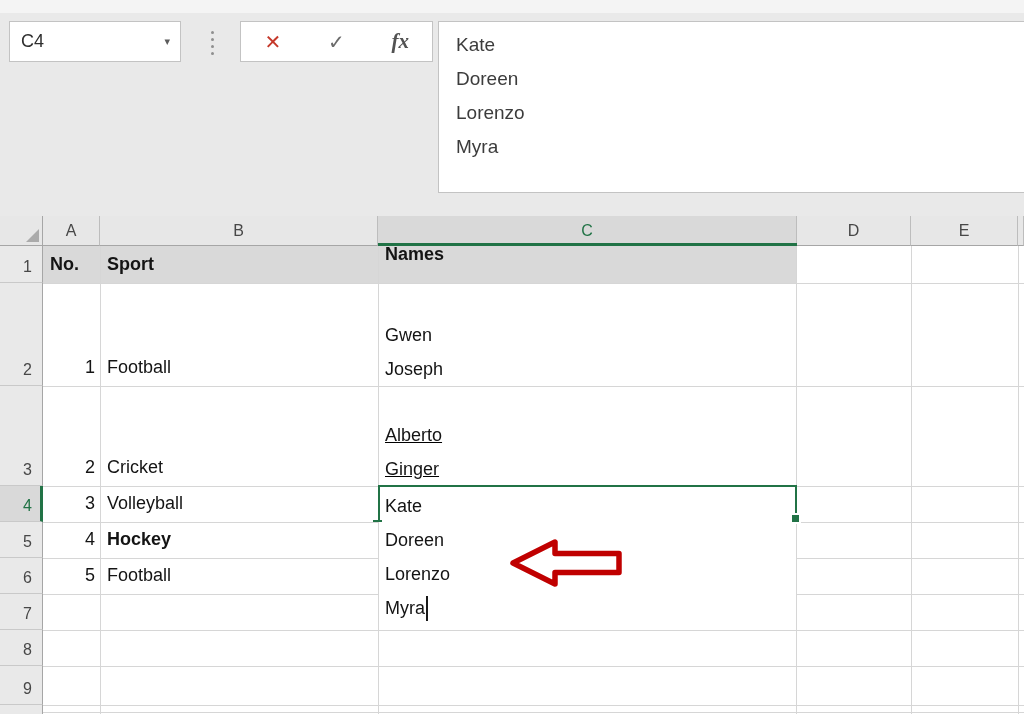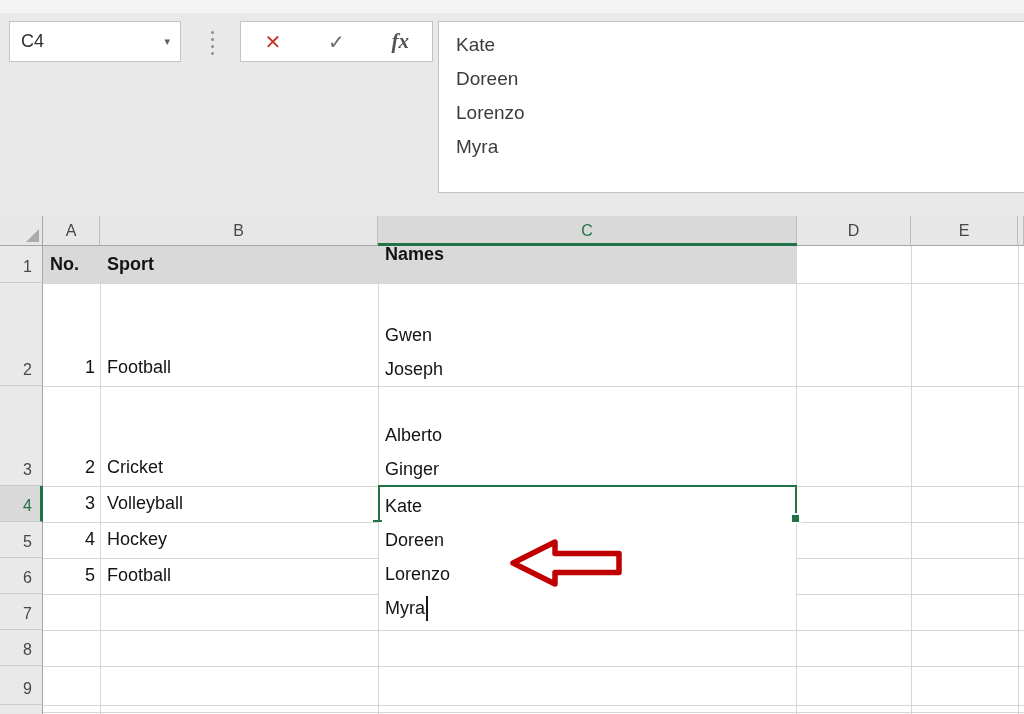--- a/index.html
+++ b/index.html
@@ -174,28 +174,28 @@
 
   <div class="abs cell num" style="left:43px;top:283px;width:57px;height:103px;">1</div>
   <div class="abs cell num" style="left:43px;top:386px;width:57px;height:100px;">2</div>
   <div class="abs cell num" style="left:43px;top:486px;width:57px;height:36px;">3</div>
   <div class="abs cell num" style="left:43px;top:522px;width:57px;height:36px;">4</div>
   <div class="abs cell num" style="left:43px;top:558px;width:57px;height:36px;">5</div>
 
   <div class="abs cell" style="left:100px;top:283px;width:278px;height:103px;">Football</div>
   <div class="abs cell" style="left:100px;top:386px;width:278px;height:100px;">Cricket</div>
   <div class="abs cell" style="left:100px;top:486px;width:256px;height:36px;">Volleyball</div>
-  <div class="abs cell" style="left:100px;top:522px;width:278px;height:36px;">Hockey</div>
+  <div class="abs cell" style="left:100px;top:522px;width:278px;height:36px;font-weight:bold;">Hockey</div>
   <div class="abs cell" style="left:100px;top:558px;width:278px;height:36px;">Football</div>
 
   <div class="abs multi" style="left:378px;top:283px;width:419px;height:103px;">
     <div class="ml">Gwen</div>
     <div class="ml">Joseph</div>
   </div>
-  <div class="abs multi" style="left:378px;top:386px;width:419px;height:100px;">
+  <div class="abs multi" style="left:378px;top:386px;width:419px;height:100px;text-decoration:underline;">
     <div class="ml">Alberto</div>
     <div class="ml">Ginger</div>
   </div>
 
   <div class="abs edit-box">
     <div class="el">Kate</div>
     <div class="el">Doreen</div>
     <div class="el">Lorenzo</div>
     <div class="el">
         <span>Myra</span>

